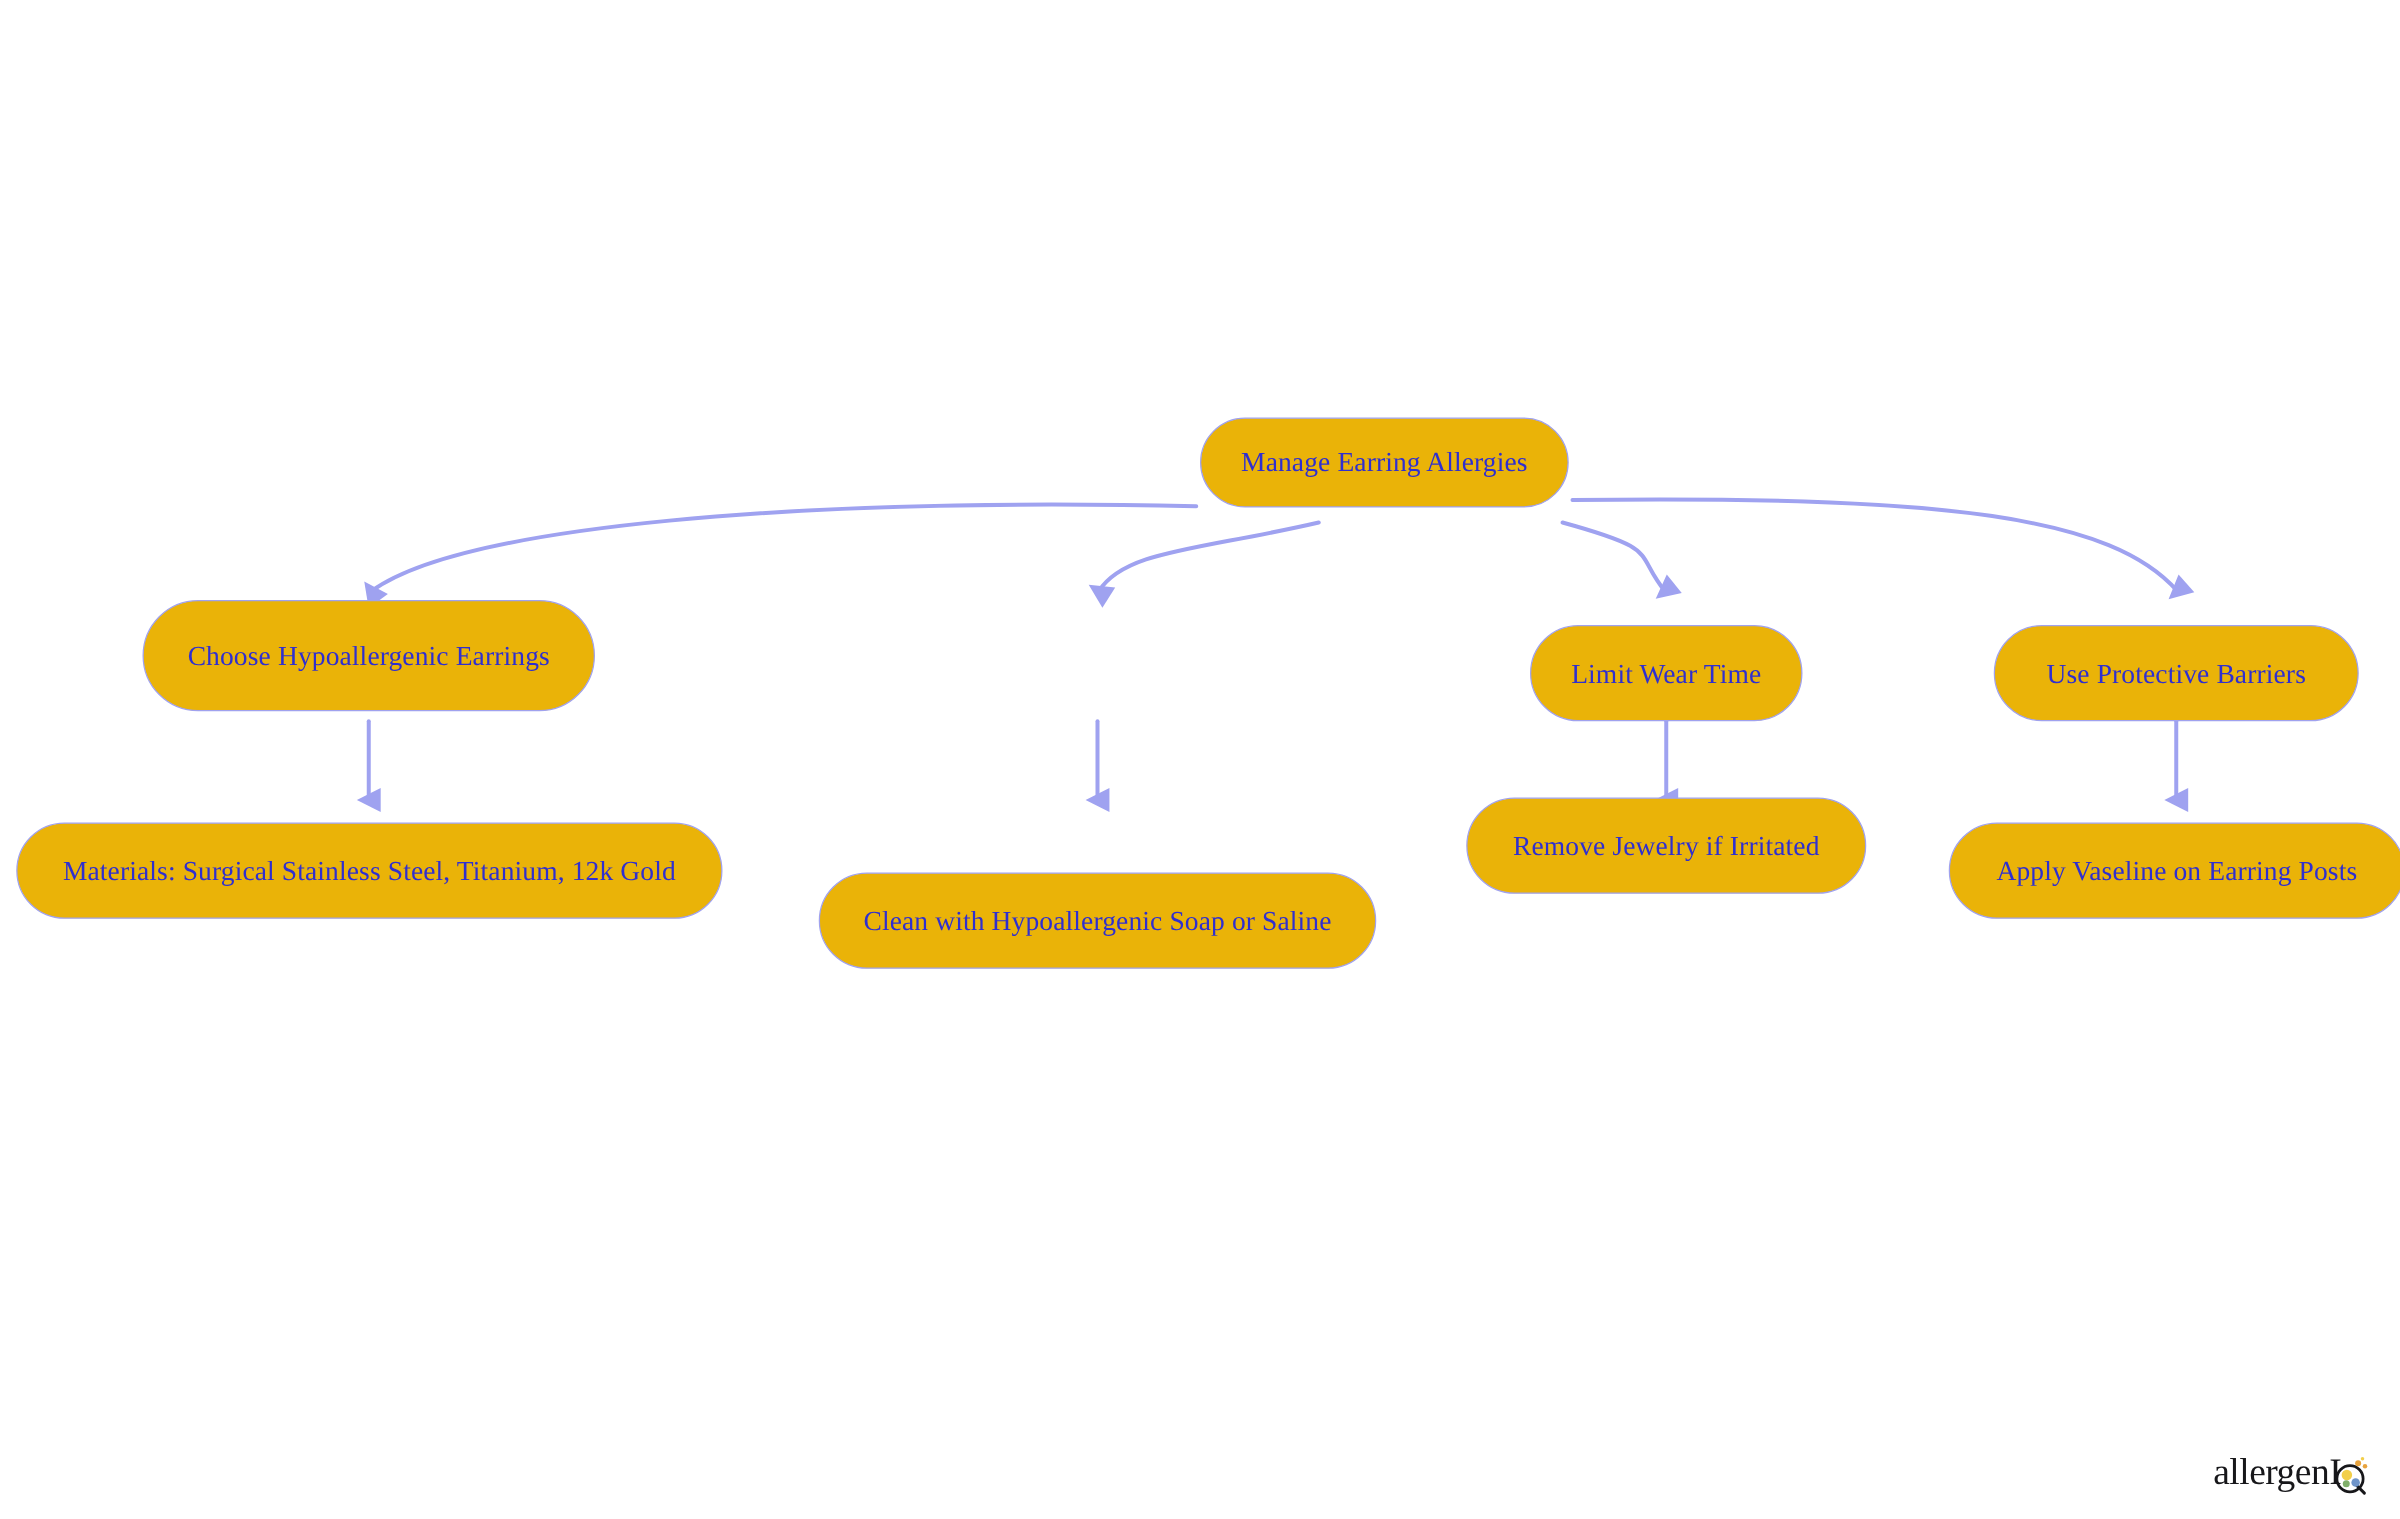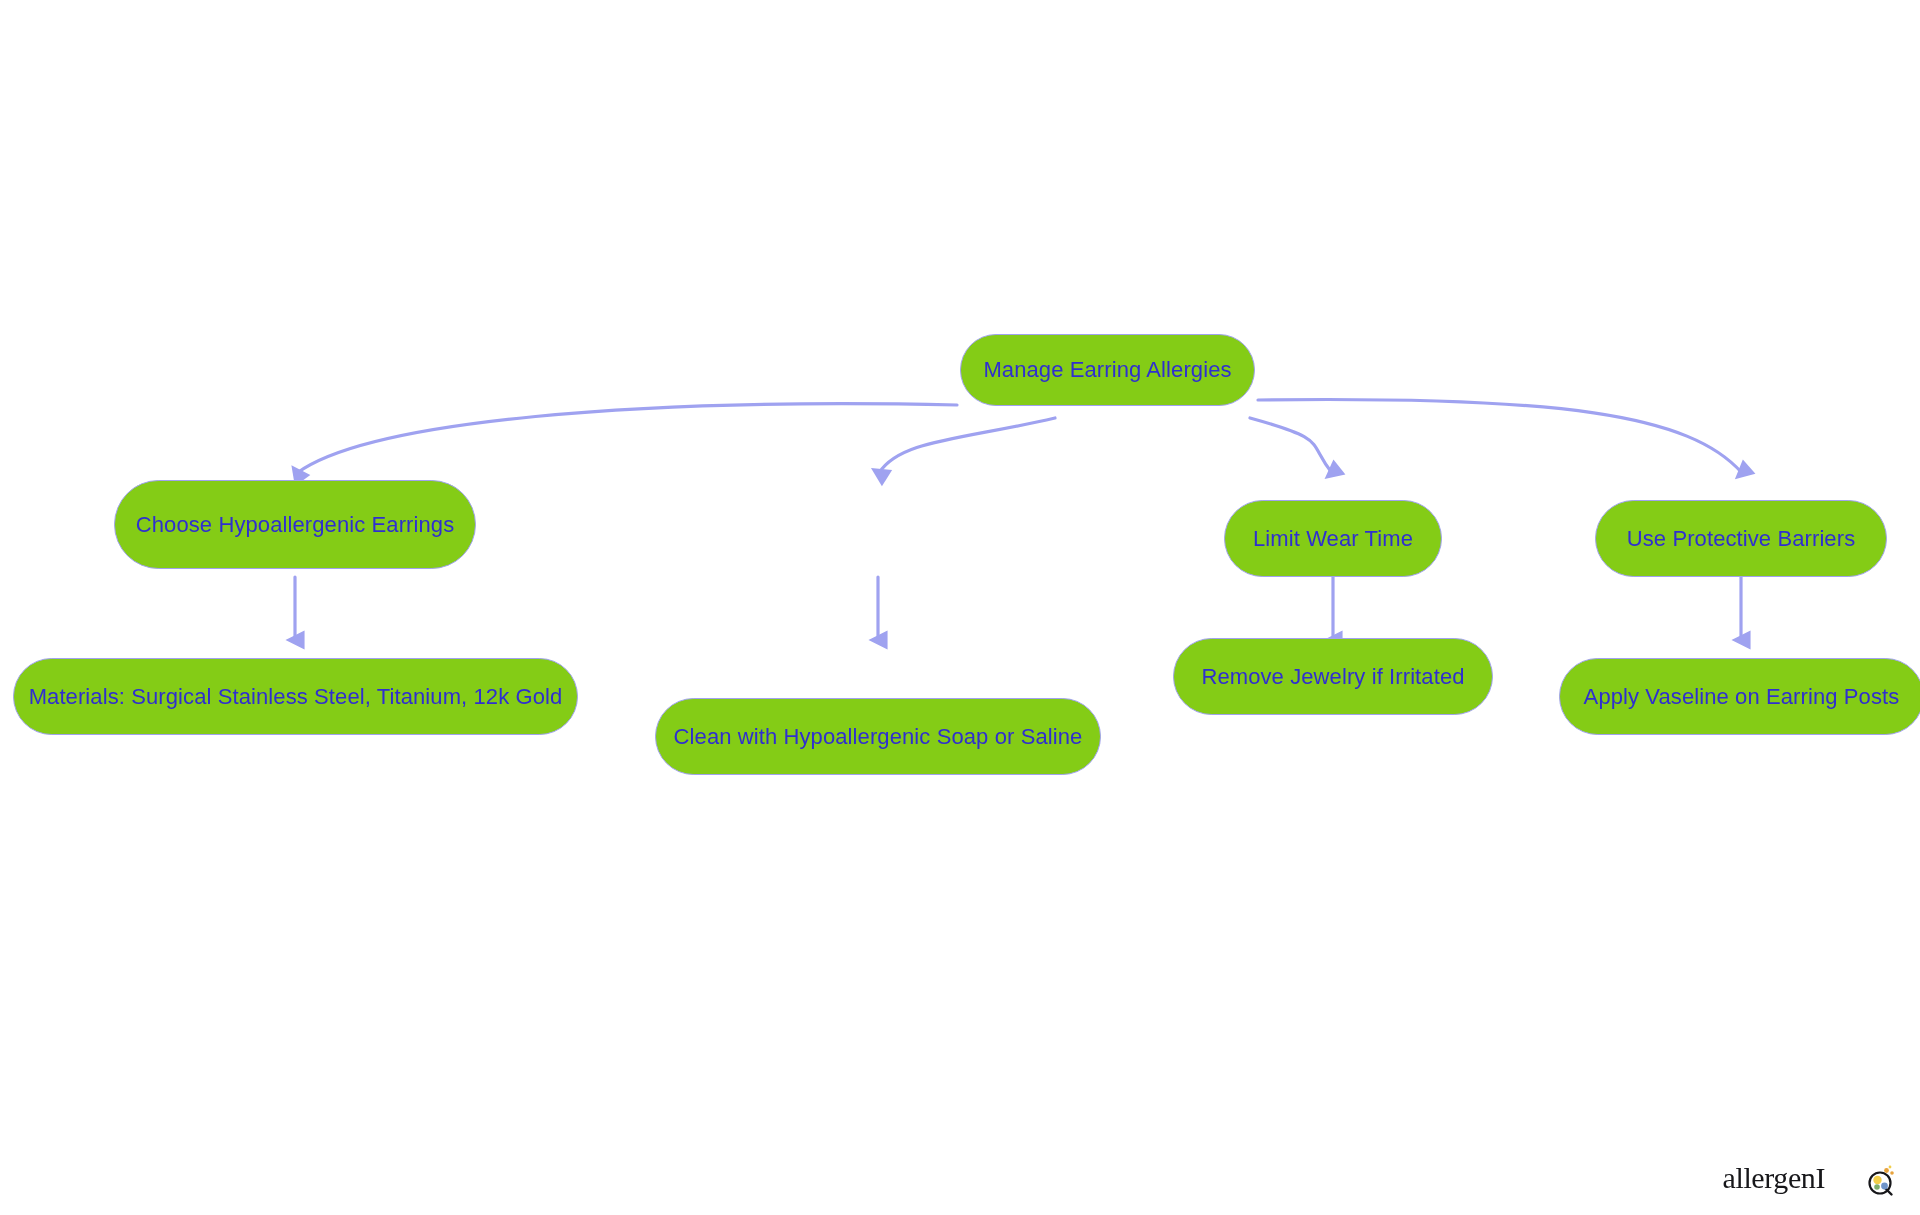--- a/index.html
+++ b/index.html
@@ -22,48 +22,47 @@
     position: absolute;
     left: 0;
     top: 0;
     width: 1920px;
     height: 1215px;
     pointer-events: none;
   }
   .node {
     position: absolute;
     box-sizing: border-box;
-    background: #84cc16;
+    background: #eab308;
     border: 1.4px solid #a0a2ee;
     border-radius: 999px;
     display: flex;
     align-items: center;
     justify-content: center;
     color: #2f2fd0;
-    font-family: Liberation Sans, sans-serif;
+    font-family: Liberation Serif, serif;
     white-space: nowrap;
     z-index: 2;
   }
   .node .node-label {
     line-height: 1;
     letter-spacing: 0.1px;
   }
   .node-root   { font-size: 22px; }
   .node-level2 { font-size: 22px; }
   .node-level3 { font-size: 22px; }
 
   
   #logo {
     position: absolute;
     right: 22px;
     bottom: 22px;
     display: flex;
     align-items: flex-end;
     z-index: 3;
-    gap: 48px;
   }
   #logo .logo-word {
     font-family: "Liberation Serif", serif;
     font-size: 30px;
     color: #17171a;
     letter-spacing: -0.4px;
     line-height: 1;
   }
   #logo .logo-mark {
     position: relative;

